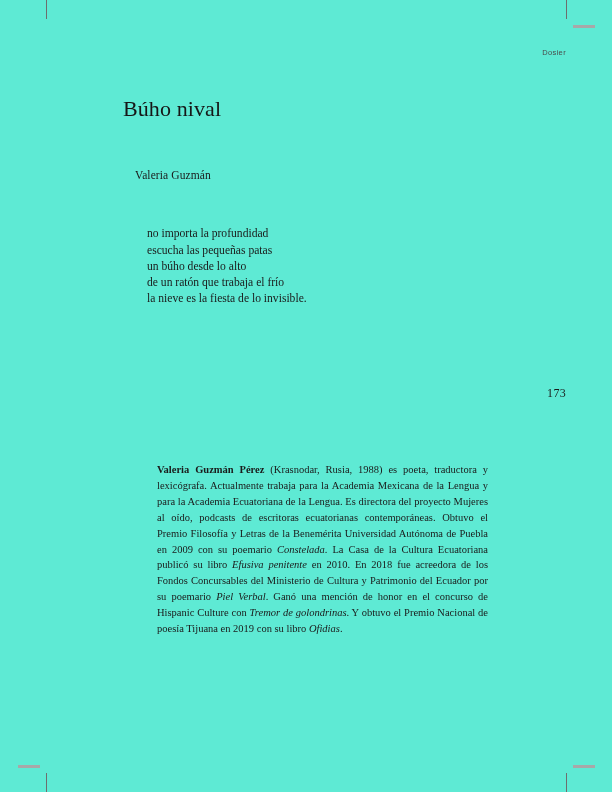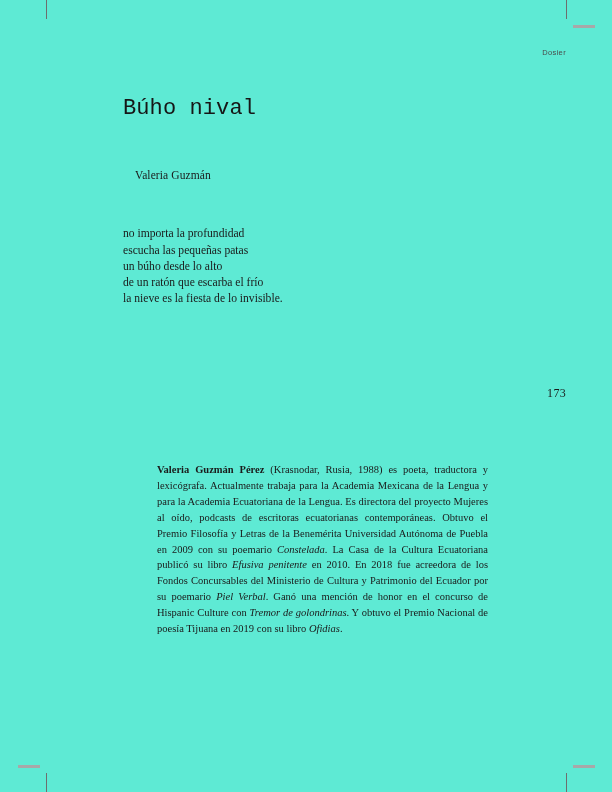--- a/index.html
+++ b/index.html
@@ -53,40 +53,40 @@
     top: 96px;
     width: 330px;
   }
   .poem-title {
     font-size: 22px;
     font-weight: 400;
     line-height: 1.15;
     margin: 0;
     letter-spacing: 0.1px;
     color: #161616;
-    font-family: Liberation Mono, monospace;
   }
   .poem-author {
     font-size: 11.5px;
     font-weight: 400;
     margin: 12px;
     padding-top: 36px;
     letter-spacing: 0.1px;
     color: #1a1a1a;
   }
   .poem-body {
     margin: 0;
     padding-top: 33px;
     font-size: 11.6px;
     line-height: 16.3px;
     color: #1a1a1a;
   }
   .poem-line {
     display: block;
     white-space: pre;
+    margin-left: 24px;
   }
 
   
   .folio {
     position: absolute;
     right: 46px;
     top: 386px;
     font-size: 12px;
     letter-spacing: 0.3px;
     color: #1a1a1a;
@@ -124,21 +124,21 @@
 
   <div class="running-head">Dosier</div>
 
   <div class="poem-block">
     <h1 class="poem-title">Búho nival</h1>
     <p class="poem-author">Valeria Guzmán</p>
     <div class="poem-body">
         <span class="poem-line">no importa la profundidad</span>
         <span class="poem-line">escucha las pequeñas patas</span>
         <span class="poem-line">un búho desde lo alto</span>
-        <span class="poem-line">de un ratón que escarba el frío</span>
+        <span class="poem-line">de un ratón que trabaja el frío</span>
         <span class="poem-line">la nieve es la fiesta de lo invisible.</span>
       </div>
   </div>
 
   <div class="folio">173</div>
 
   <div class="bio"><b>Valeria Guzmán Pérez</b><span> (Krasnodar, Rusia, 1988) es poeta, traductora y lexicógrafa. Actualmente trabaja para la Academia Mexicana de la Lengua y para la Academia Ecuatoriana de la Lengua. Es directora del proyecto Mujeres al oído, podcasts de escritoras ecuatorianas contemporáneas. Obtuvo el Premio Filosofía y Letras de la Benemérita Universidad Autónoma de Puebla en 2009 con su poemario </span><i>Constelada</i><span>. La Casa de la Cultura Ecuatoriana publicó su libro </span><i>Efusiva penitente</i><span> en 2010. En 2018 fue acreedora de los Fondos Concursables del Ministerio de Cultura y Patrimonio del Ecuador por su poemario </span><i>Piel Verbal</i><span>. Ganó una mención de honor en el concurso de Hispanic Culture con </span><i>Tremor de golondrinas</i><span>. Y obtuvo el Premio Nacional de poesía Tijuana en 2019 con su libro </span><i>Ofidias</i><span>.</span></div>
 
 </div>
 

